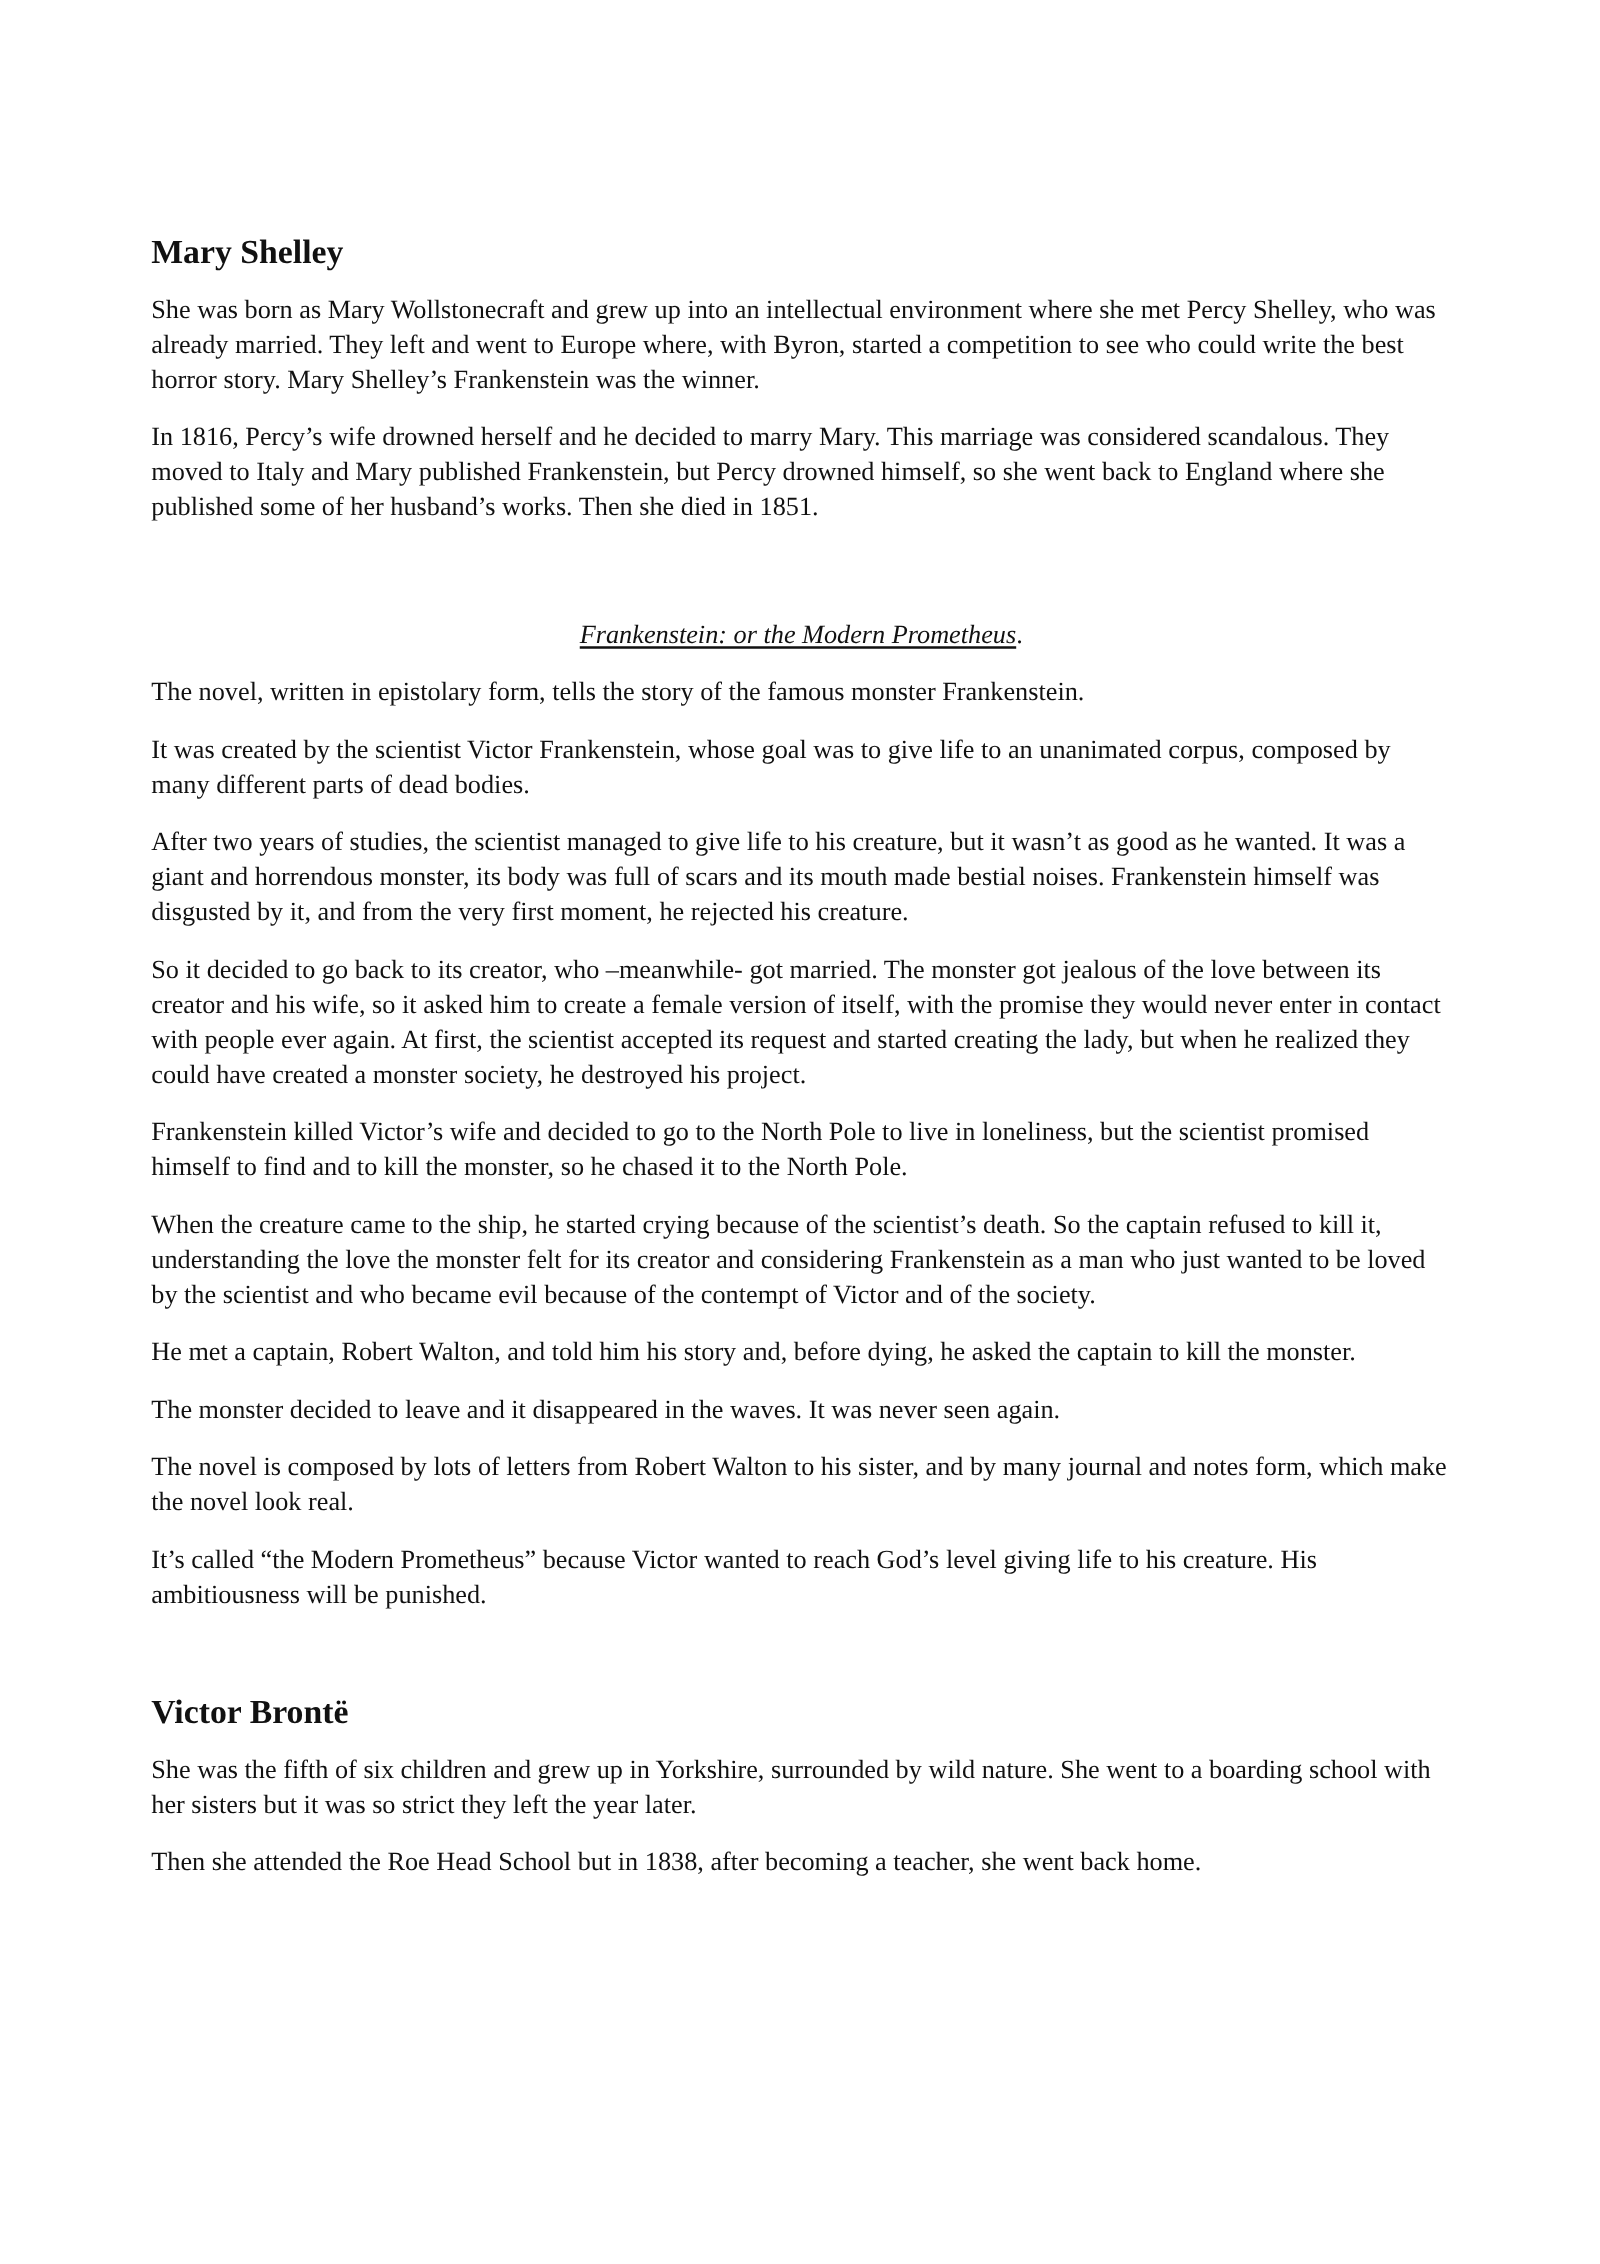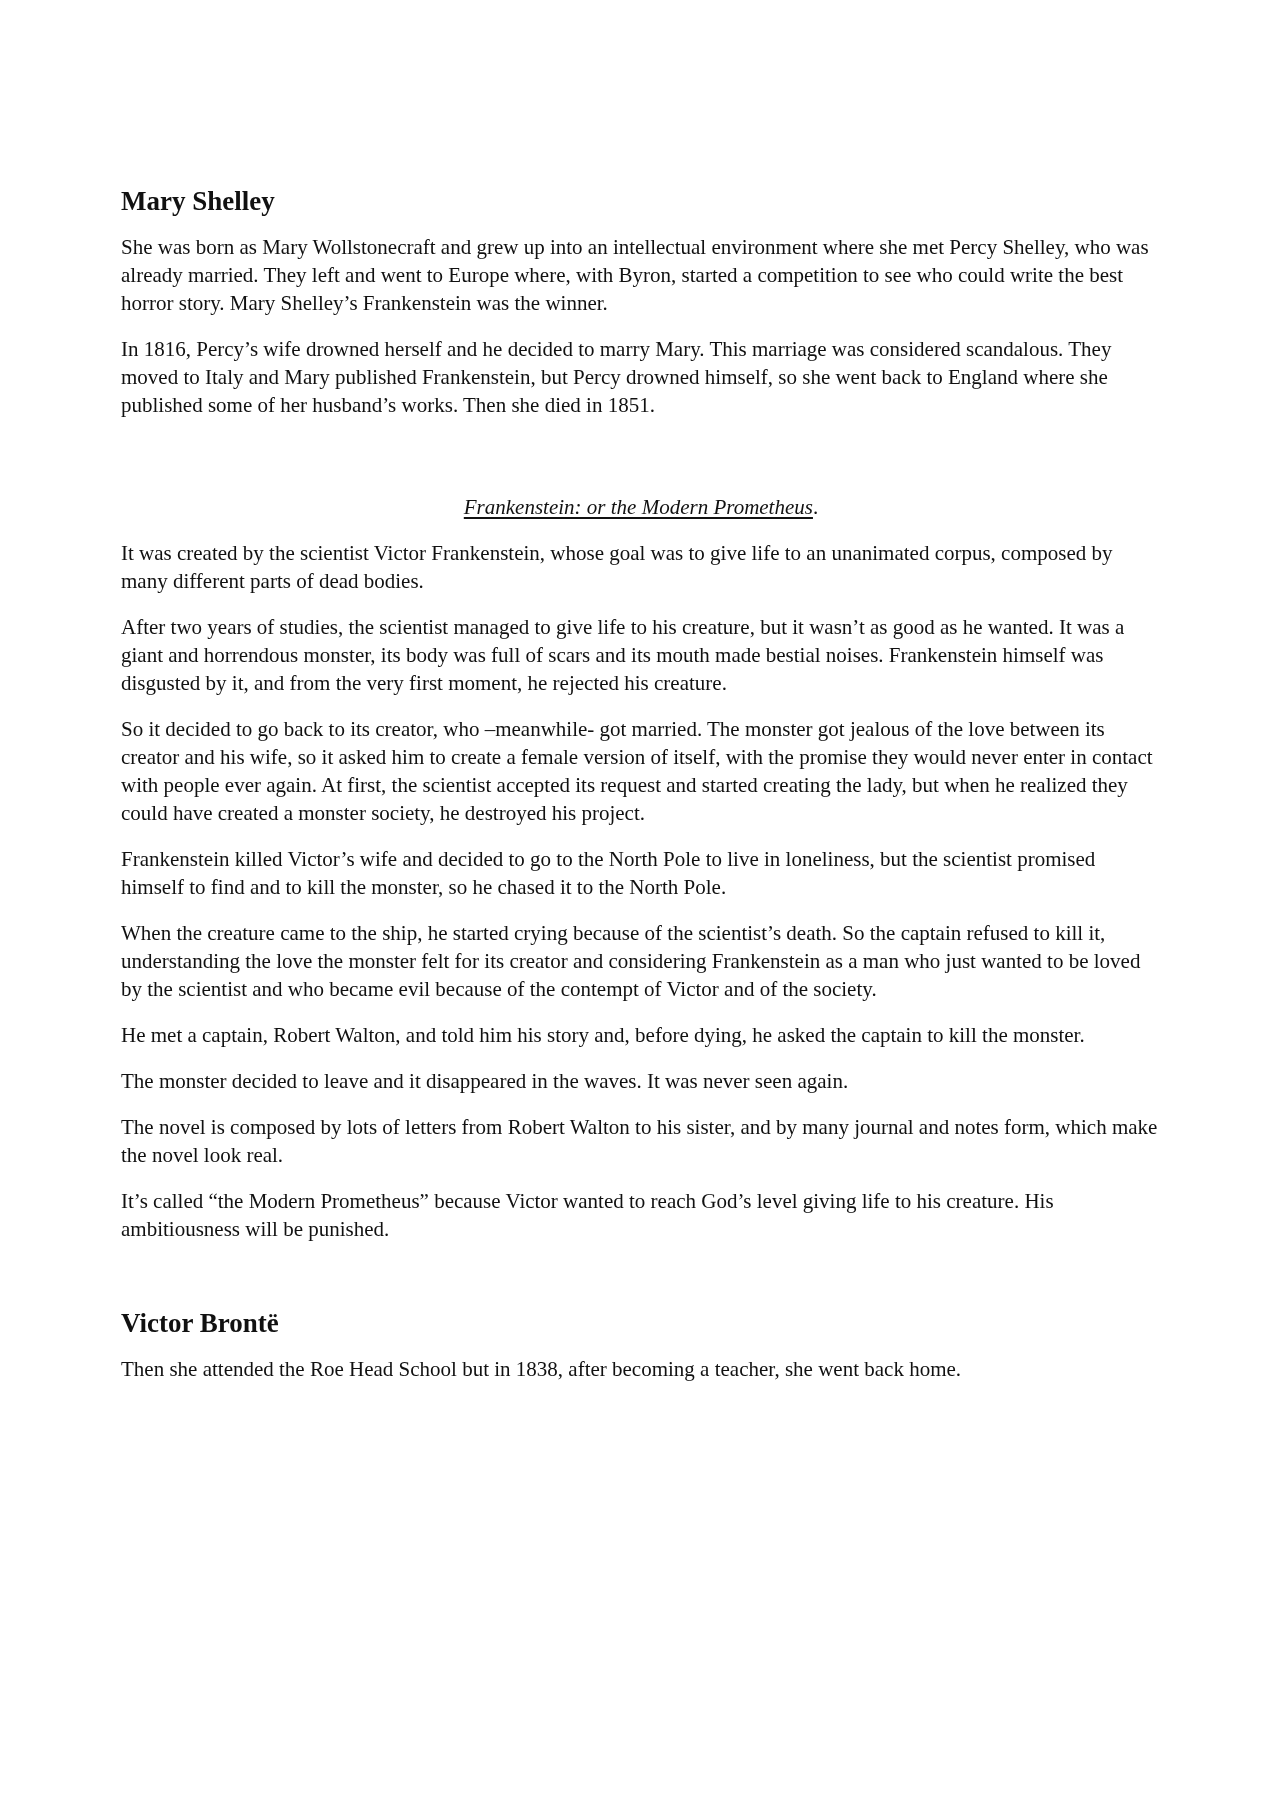--- a/index.html
+++ b/index.html
@@ -40,31 +40,33 @@
   <section>
     <h2>Mary Shelley</h2>
     <p>She was born as Mary Wollstonecraft and grew up into an intellectual environment where she met Percy Shelley, who was already married. They left and went to Europe where, with Byron, started a competition to see who could write the best horror story. Mary Shelley’s Frankenstein was the winner.</p>
     <p>In 1816, Percy’s wife drowned herself and he decided to marry Mary. This marriage was considered scandalous. They moved to Italy and Mary published Frankenstein, but Percy drowned himself, so she went back to England where she published some of her husband’s works. Then she died in 1851.</p>
   </section>
 
   <div class="gap-large"></div>
 
   <section>
     <p class="title-line"><span class="title">Frankenstein: or the Modern Prometheus</span><span>.</span></p>
+    <p>The novel, written in epistolary form, tells the story of the famous monster Frankenstein.</p>
     <p>It was created by the scientist Victor Frankenstein, whose goal was to give life to an unanimated corpus, composed by many different parts of dead bodies.</p>
     <p>After two years of studies, the scientist managed to give life to his creature, but it wasn’t as good as he wanted. It was a giant and horrendous monster, its body was full of scars and its mouth made bestial noises. Frankenstein himself was disgusted by it, and from the very first moment, he rejected his creature.</p>
     <p>So it decided to go back to its creator, who –meanwhile- got married. The monster got jealous of the love between its creator and his wife, so it asked him to create a female version of itself, with the promise they would never enter in contact with people ever again. At first, the scientist accepted its request and started creating the lady, but when he realized they could have created a monster society, he destroyed his project.</p>
     <p>Frankenstein killed Victor’s wife and decided to go to the North Pole to live in loneliness, but the scientist promised himself to find and to kill the monster, so he chased it to the North Pole.</p>
     <p>When the creature came to the ship, he started crying because of the scientist’s death. So the captain refused to kill it, understanding the love the monster felt for its creator and considering Frankenstein as a man who just wanted to be loved by the scientist and who became evil because of the contempt of Victor and of the society.</p>
     <p>He met a captain, Robert Walton, and told him his story and, before dying, he asked the captain to kill the monster.</p>
     <p>The monster decided to leave and it disappeared in the waves. It was never seen again.</p>
     <p>The novel is composed by lots of letters from Robert Walton to his sister, and by many journal and notes form, which make the novel look real.</p>
     <p>It’s called “the Modern Prometheus” because Victor wanted to reach God’s level giving life to his creature. His ambitiousness will be punished.</p>
   </section>
 
   <div class="gap-section"></div>
 
   <section>
     <h2>Victor Brontë</h2>
+    <p>She was the fifth of six children and grew up in Yorkshire, surrounded by wild nature. She went to a boarding school with her sisters but it was so strict they left the year later.</p>
     <p>Then she attended the Roe Head School but in 1838, after becoming a teacher, she went back home.</p>
   </section>
 
 </div>
 
 </body></html>

